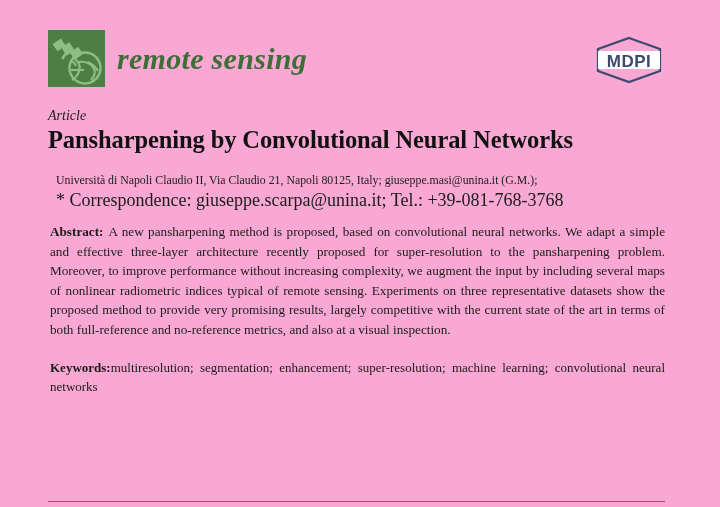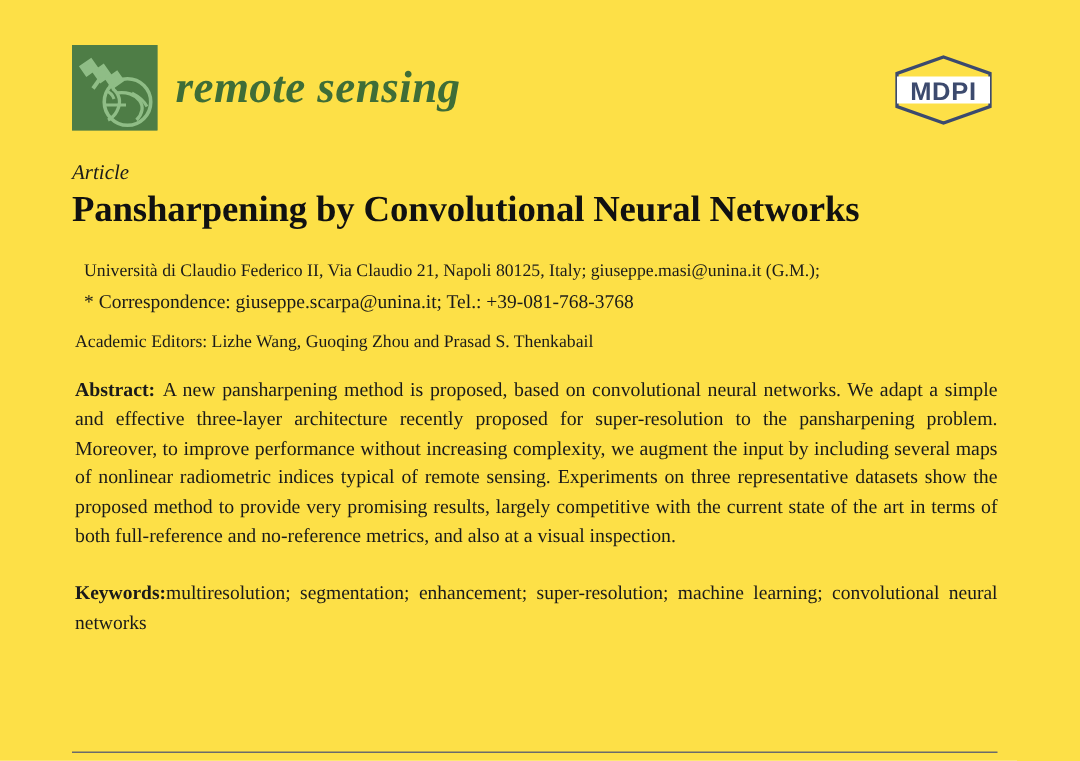--- a/index.html
+++ b/index.html
@@ -13,21 +13,21 @@
     font-family: "Liberation Serif", "DejaVu Serif", serif;
     color: #1a1a1a;
     overflow: hidden;
     position: relative;
   }
   .page {
     position: absolute;
     left: 0; top: 0;
     width: 720px;
     height: 507px;
-    background: #fde047;
+    background: #f9a8d4;
   }
 
   
   .masthead {
     position: absolute;
     left: 48px;
     top: 30px;
     width: 617px;
     height: 62px;
   }
@@ -104,21 +104,21 @@
     margin: 0 0 12px 0;
     padding-left: 8px;
   }
   .affiliation {
     font-size: 11.8px;
     line-height: 15.5px;
     color: #1a1a1a;
     margin: 0;
   }
   .correspondence {
-    font-size: 13px;
+    font-size: 18px;
     line-height: 15.5px;
     color: #1a1a1a;
     margin: 4px 0 0 0;
     text-indent: -10px;
     padding-left: 10px;
   }
   .editors-block {
     margin: 0 0 14px 0;
     padding-left: 2px;
   }
@@ -211,26 +211,25 @@
   </div>
 
   <div class="content">
 
     <p class="article-type">Article</p>
 
     <h1 class="paper-title">Pansharpening by Convolutional Neural Networks</h1>
 
 
     <div class="affiliation-block">
-      <p class="affiliation">Università di Claudio Federico II, Via Claudio 21, Napoli 80125, Italy; giuseppe.masi@unina.it (G.M.);</p>
+      <p class="affiliation">Università di Napoli Claudio II, Via Claudio 21, Napoli 80125, Italy; giuseppe.masi@unina.it (G.M.);</p>
       <p class="correspondence">*  Correspondence: giuseppe.scarpa@unina.it; Tel.: +39-081-768-3768</p>
     </div>
 
     <div class="editors-block">
-      <p class="editors-line">Academic Editors: Lizhe Wang, Guoqing Zhou and Prasad S. Thenkabail</p>
     </div>
 
     <p class="abstract">
       <span class="lead">Abstract:</span><span class="gap"></span><span>A new pansharpening method is proposed, based on convolutional neural networks. We adapt a simple and effective three-layer architecture recently proposed for super-resolution to the pansharpening problem. Moreover, to improve performance without increasing complexity, we augment the input by including several maps of nonlinear radiometric indices typical of remote sensing. Experiments on three representative datasets show the proposed method to provide very promising results, largely competitive with the current state of the art in terms of both full-reference and no-reference metrics, and also at a visual inspection.</span>
     </p>
 
     <p class="keywords">
       <span class="lead">Keywords:</span><span class="gap"></span><span>multiresolution; segmentation; enhancement; super-resolution; machine learning; convolutional neural networks</span>
     </p>
 

